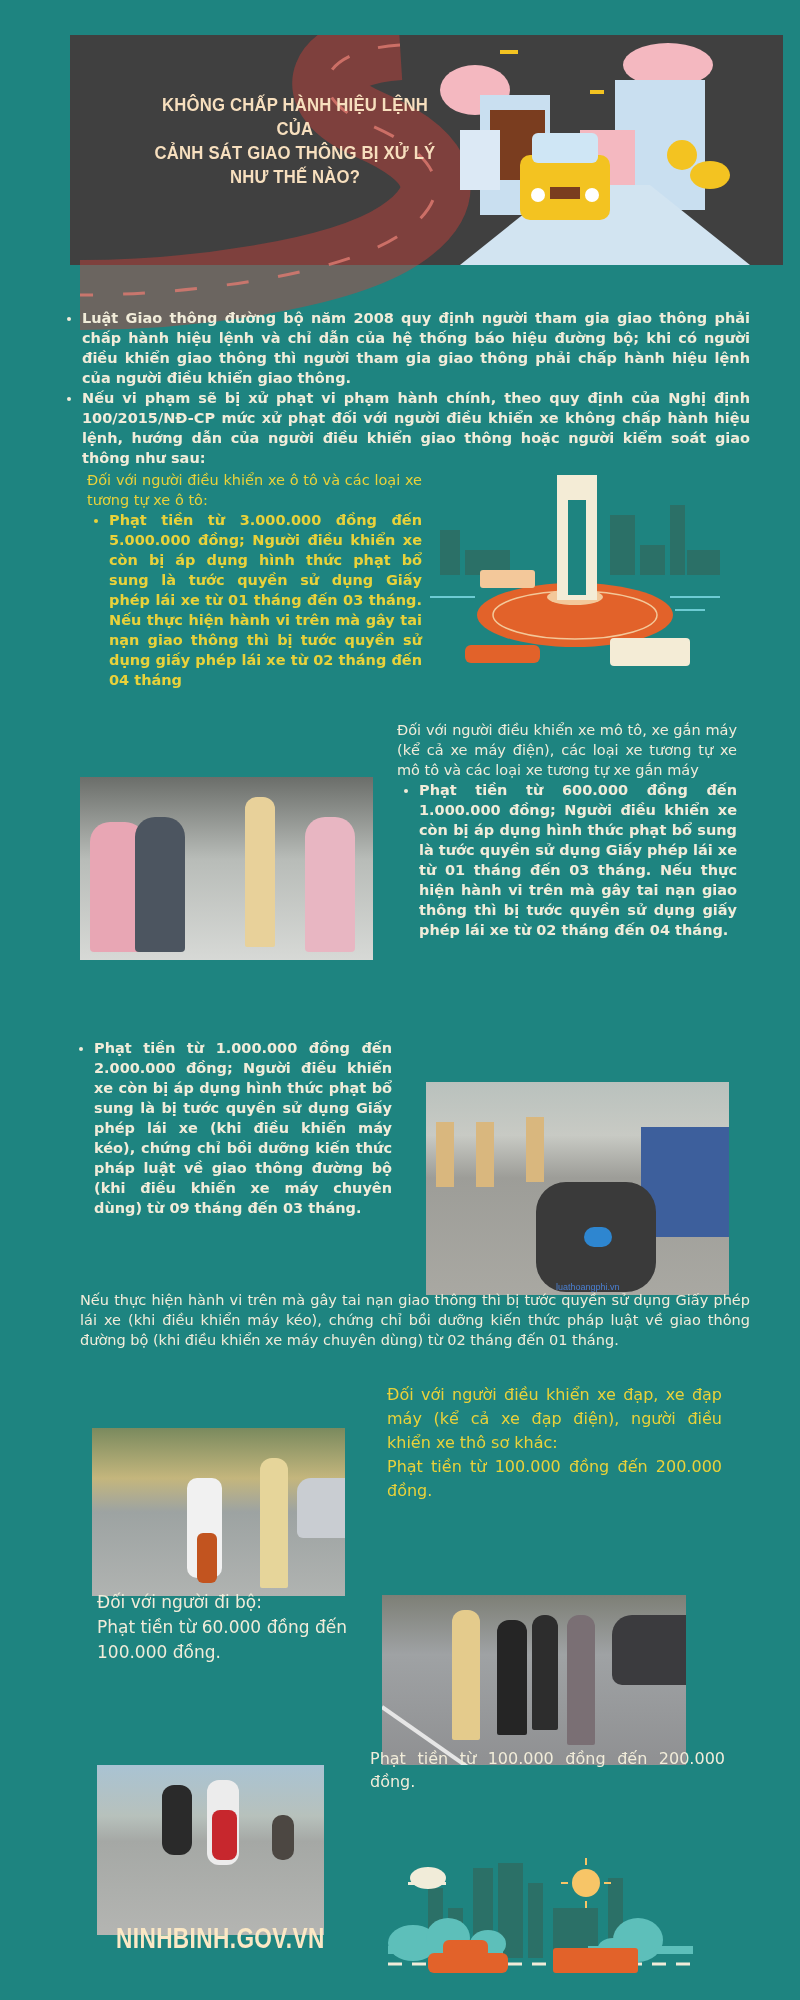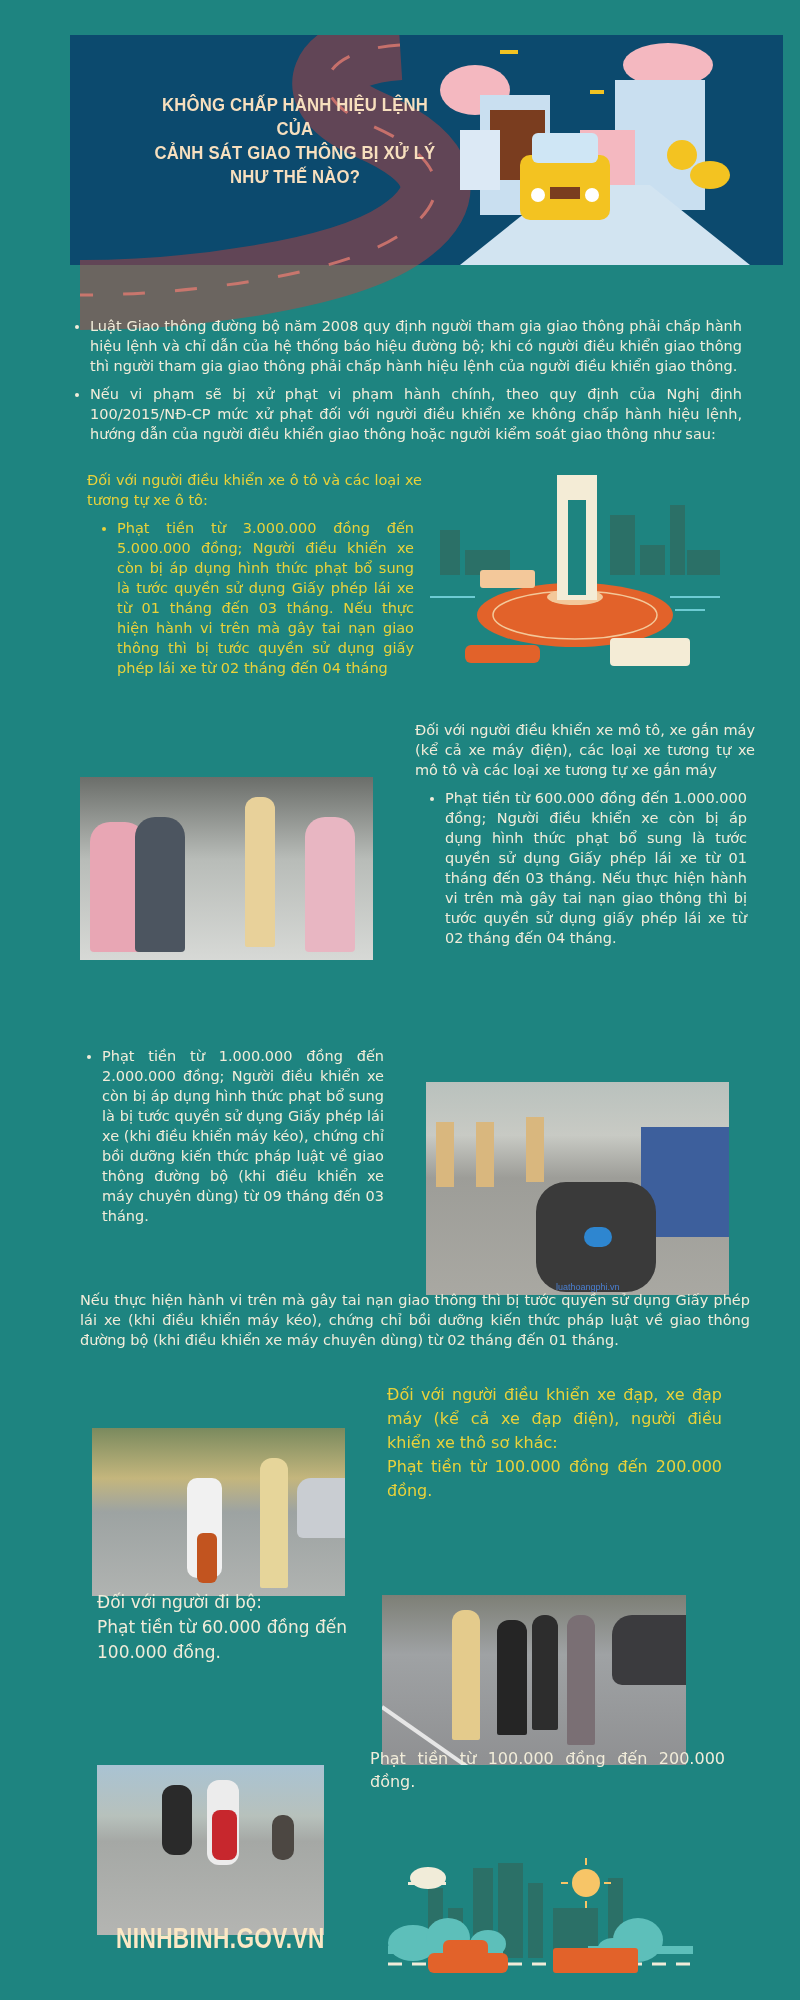--- a/index.html
+++ b/index.html
@@ -1,23 +1,23 @@
 <!DOCTYPE html>
 <html><head>
 <meta charset="utf-8">
 <style>
   html,body{margin:0;padding:0;}
   body{width:800px;height:2000px;background:#1e8480;font-family:"DejaVu Sans","Liberation Sans",sans-serif;color:#f2ecd8;position:relative;overflow:hidden;}
   .abs{position:absolute;}
-  .banner{left:70px;top:35px;width:713px;height:230px;background:#0c4a6e;overflow:visible;}
+  .banner{left:70px;top:35px;width:713px;height:230px;background:#404040;overflow:visible;}
   .banner-title{position:absolute;left:60px;top:58px;width:330px;text-align:center;font-family:"Liberation Sans",sans-serif;font-weight:bold;font-size:19px;line-height:24px;color:#f7dfbe;letter-spacing:0.2px;transform:scaleX(0.88);transform-origin:center;}
   .road-svg{position:absolute;left:0;top:0;}
   .txt{font-size:14.5px;line-height:20px;text-align:justify;}
   .txt ul{margin:0;padding-left:22px;}
-  .txt li{margin:8px;}
+  .txt li{margin:0;font-weight:bold;}
   .yellow{color:#e9d23a;}
   .cream{color:#f1ecd9;}
   .photo{background:#888;overflow:hidden;border:0;margin-top:42px;}
   .footer-logo{font-family:"Liberation Sans",sans-serif;font-weight:bold;font-size:29px;color:#fbe8c5;letter-spacing:0.5px;transform:scaleX(0.78);transform-origin:left;}
 </style>
 </head>
 <body>
 
 <div class="abs banner">
   <svg class="road-svg" width="693" height="300" viewBox="0 0 693 300">
@@ -83,21 +83,21 @@
   <line x1="245" y1="132" x2="295" y2="132" stroke="#6dcbd3" stroke-width="2"></line>
   <line x1="250" y1="145" x2="280" y2="145" stroke="#6dcbd3" stroke-width="2"></line>
 </svg>
 
 <div class="abs photo" style="left:80px;top:735px;width:293px;height:183px;background:linear-gradient(180deg,#6b6e6a 0%,#b8bcb8 45%,#d7d9d6 100%);">
   <div class="abs" style="left:165px;top:20px;width:30px;height:150px;background:#e8d19a;border-radius:12px 12px 2px 2px;"></div>
   <div class="abs" style="left:10px;top:45px;width:55px;height:130px;background:#e8a6b4;border-radius:20px 20px 4px 4px;"></div>
   <div class="abs" style="left:55px;top:40px;width:50px;height:135px;background:#4c5560;border-radius:20px 20px 4px 4px;"></div>
   <div class="abs" style="left:225px;top:40px;width:50px;height:135px;background:#e8b6c2;border-radius:20px 20px 4px 4px;"></div>
 </div>
-<div class="abs txt cream" style="left:415px;top:720px;width:340px;">
+<div class="abs txt cream" style="left:397px;top:720px;width:340px;">
   <div>Đối với người điều khiển xe mô tô, xe gắn máy (kể cả xe máy điện), các loại xe tương tự xe mô tô và các loại xe tương tự xe gắn máy</div>
   <ul>
     <li>Phạt tiền từ 600.000 đồng đến 1.000.000 đồng; Người điều khiển xe còn bị áp dụng hình thức phạt bổ sung là tước quyền sử dụng Giấy phép lái xe từ 01 tháng đến 03 tháng. Nếu thực hiện hành vi trên mà gây tai nạn giao thông thì bị tước quyền sử dụng giấy phép lái xe từ 02 tháng đến 04 tháng.</li>
   </ul>
 </div>
 
 <div class="abs txt cream" style="left:72px;top:1038px;width:320px;">
   <ul>
     <li>Phạt tiền từ 1.000.000 đồng đến 2.000.000 đồng; Người điều khiển xe còn bị áp dụng hình thức phạt bổ sung là bị tước quyền sử dụng Giấy phép lái xe (khi điều khiển máy kéo), chứng chỉ bồi dưỡng kiến thức pháp luật về giao thông đường bộ (khi điều khiển xe máy chuyên dùng) từ 09 tháng đến 03 tháng.</li>
   </ul>

